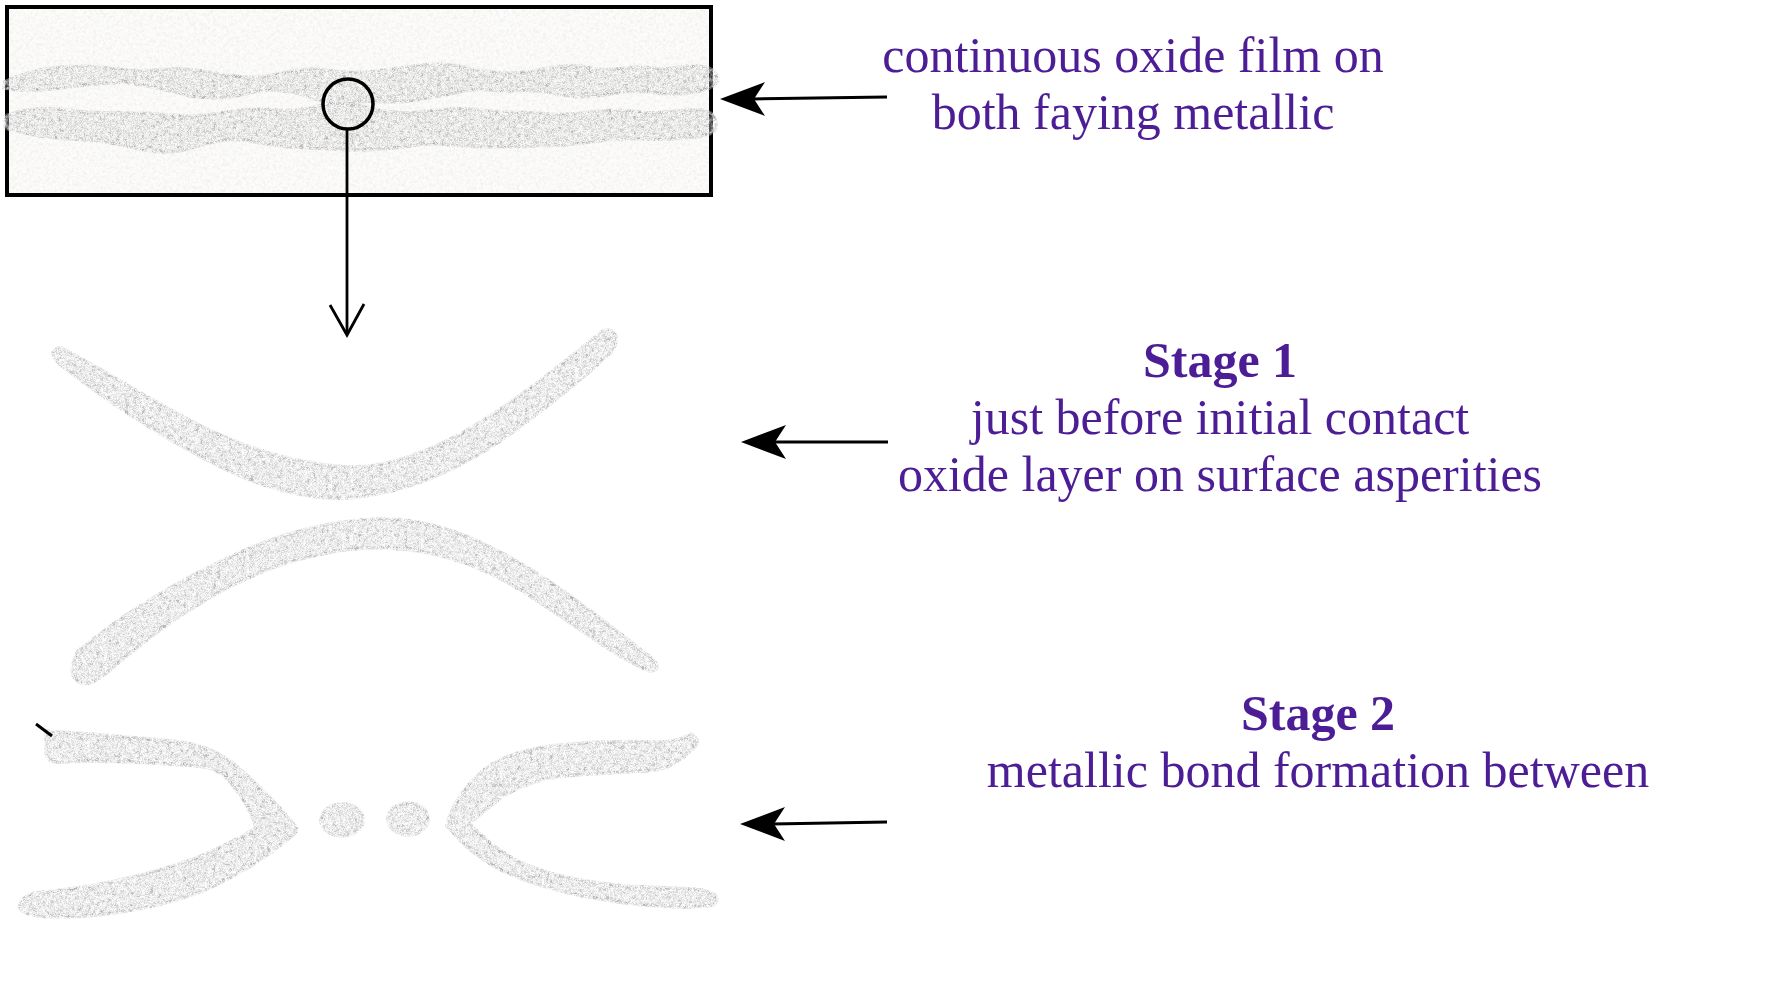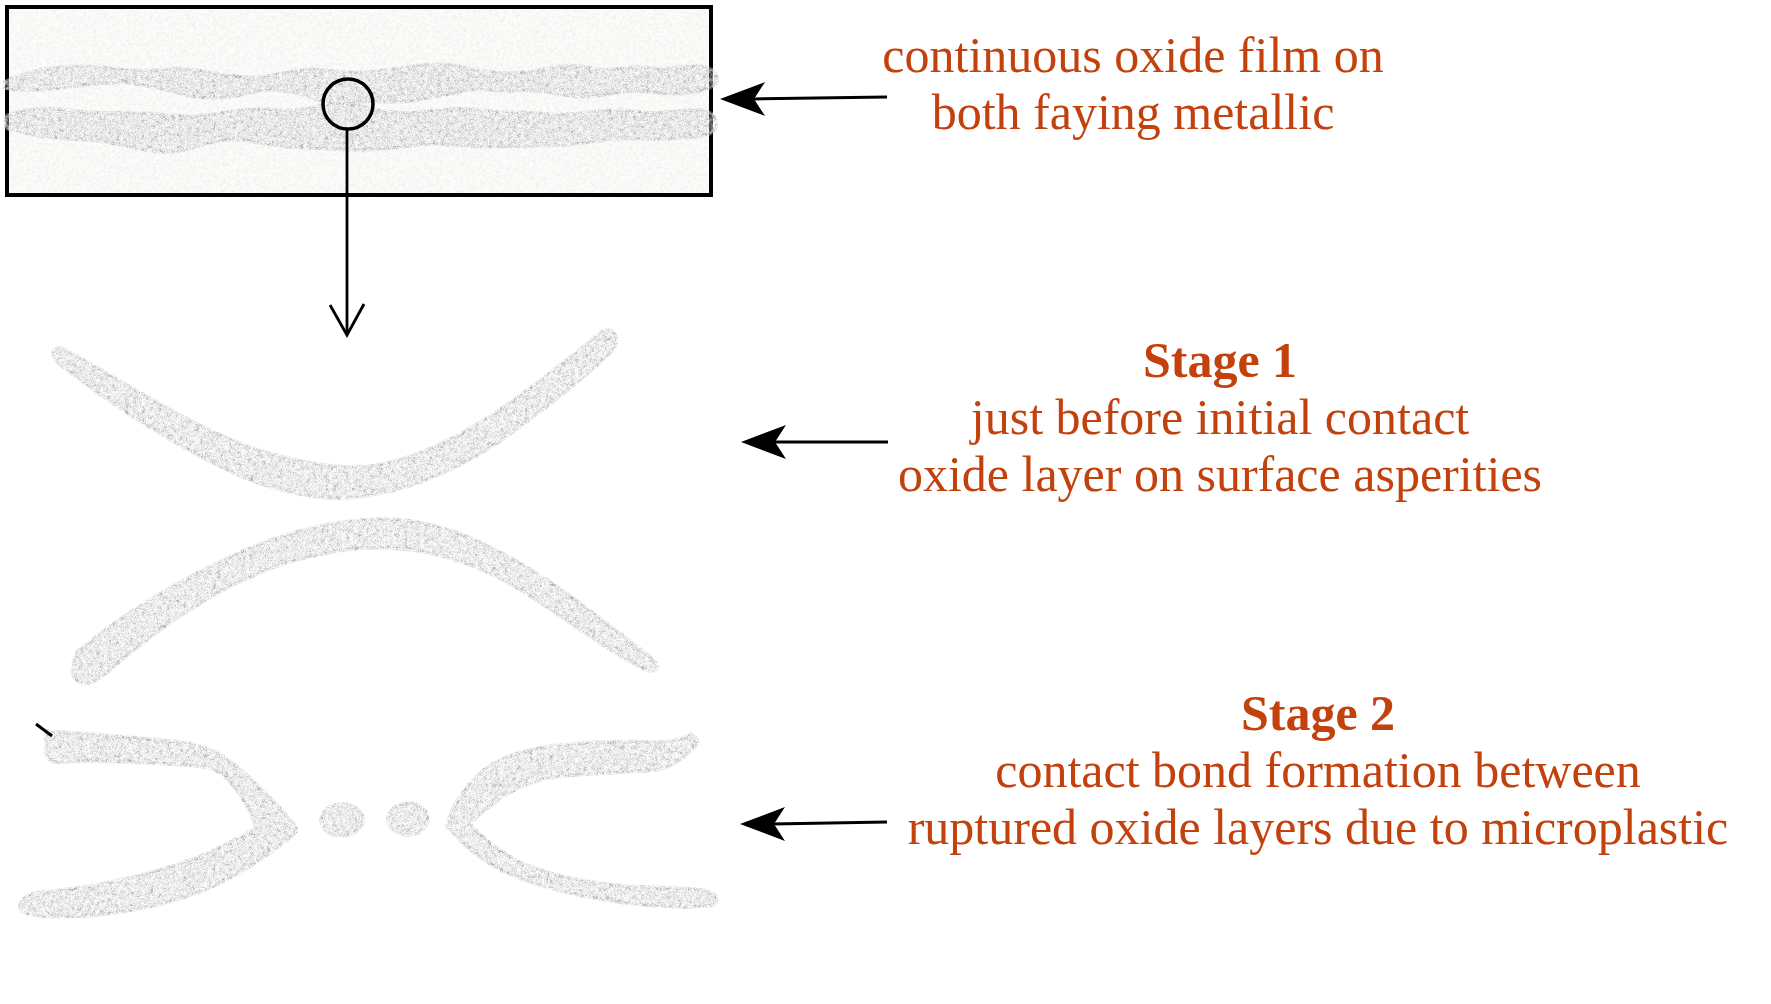--- a/index.html
+++ b/index.html
@@ -1,17 +1,17 @@
 <!DOCTYPE html>
 <html><head>
 <meta charset="utf-8">
 <style>
   html,body{margin:0;padding:0;background:#ffffff;}
   .page{position:relative;width:1771px;height:1004px;background:#ffffff;overflow:hidden;
-        font-family:"Liberation Serif","DejaVu Serif",serif;color:#c2410c;}
+        font-family:"Liberation Serif","DejaVu Serif",serif;color:#4c1d95;}
   .diagram-svg{position:absolute;left:0;top:0;}
   .caption{position:absolute;text-align:center;font-size:50px;line-height:57px;white-space:nowrap;}
   .caption .title{font-weight:bold;}
   .c-top{left:823px;top:27px;width:620px;}
   .c-s1{left:870px;top:332px;width:700px;}
   .c-s2{left:888px;top:685px;width:860px;}
 </style>
 </head>
 <body>
 
@@ -112,17 +112,16 @@
   </div>
 
   <div class="caption c-s1">
     <div class="title">Stage 1</div>
     <div>just before initial contact</div>
     <div>oxide layer on surface asperities</div>
   </div>
 
   <div class="caption c-s2">
     <div class="title">Stage 2</div>
-    <div>contact bond formation between</div>
-    <div>ruptured oxide layers due to microplastic</div>
+    <div>metallic bond formation between</div>
   </div>
 
 </div>
 
 </body></html>

